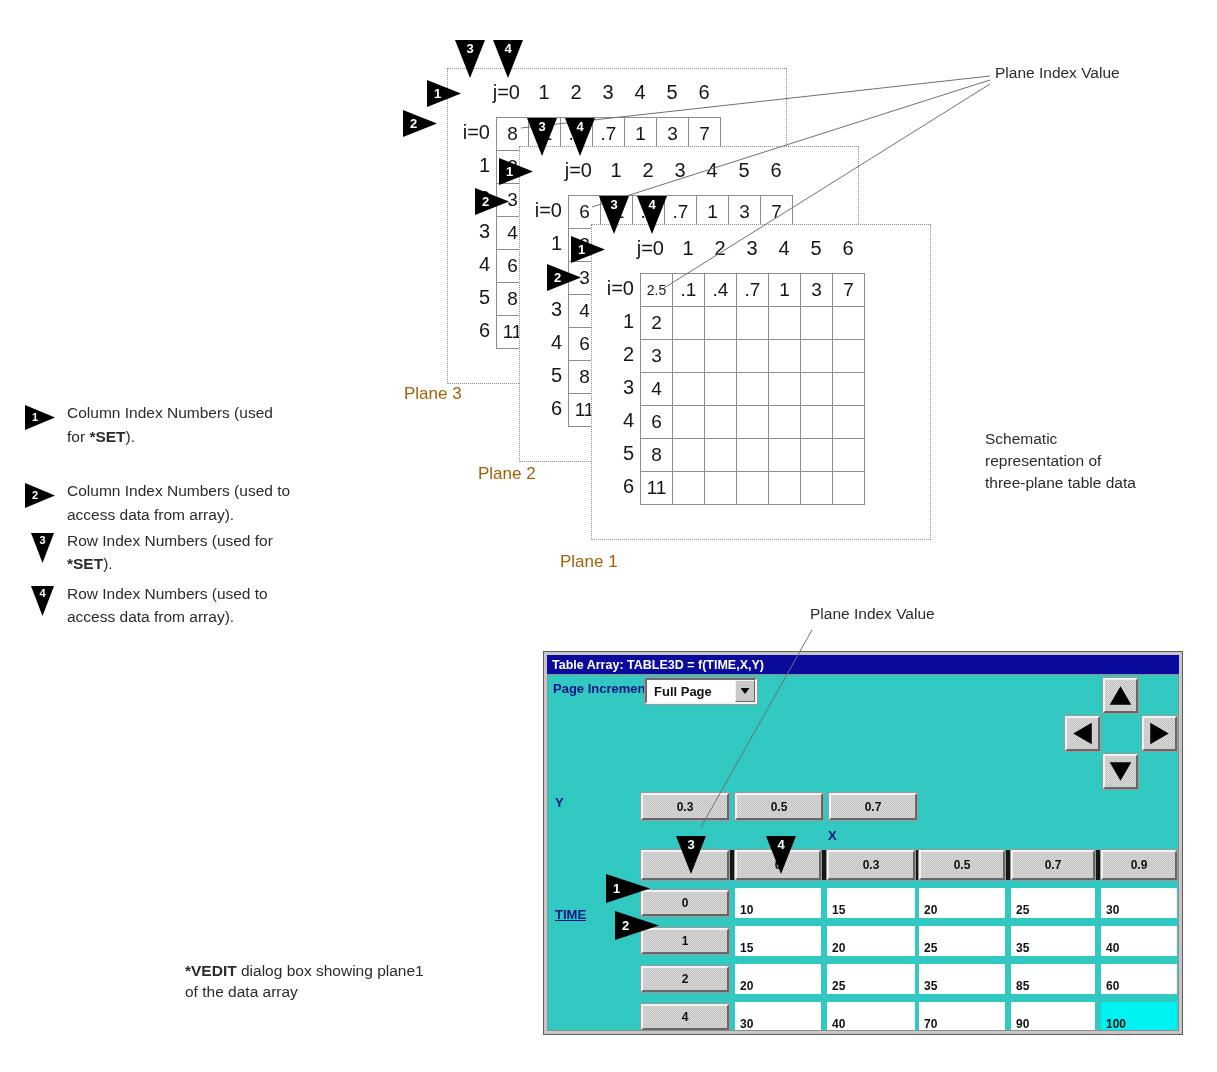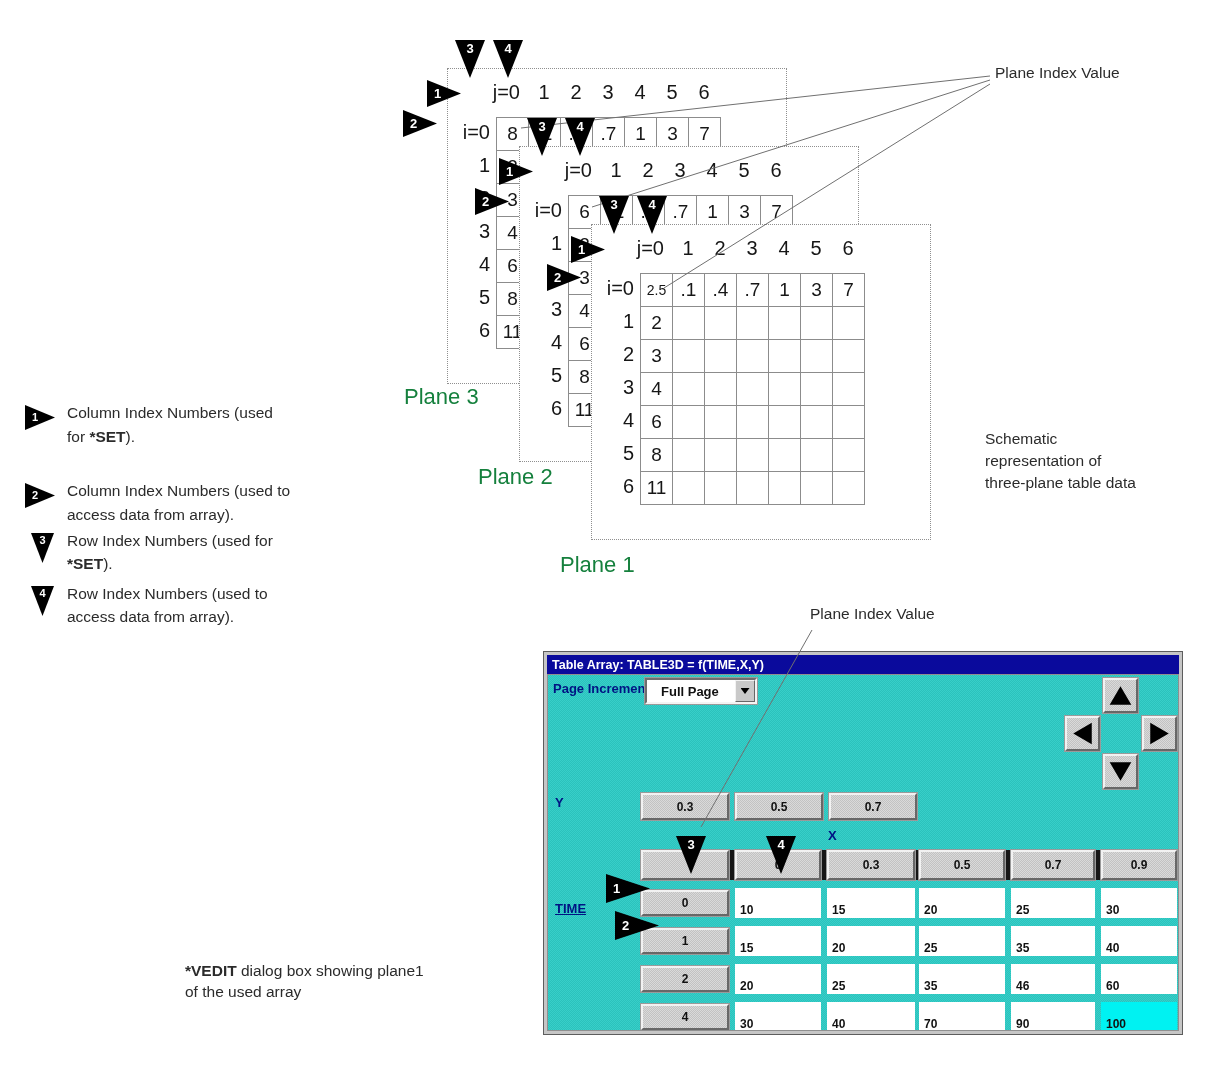--- a/index.html
+++ b/index.html
@@ -7,21 +7,21 @@
         font-family:"Liberation Sans", sans-serif;}
 
   
   .plane{position:absolute;width:340px;height:316px;background:#fff;
          border:1px dotted #8f8f8f;box-sizing:border-box;z-index:10;}
   .jlab,.ilab{position:absolute;font-size:20px;color:#161616;line-height:1.1;white-space:nowrap;}
   .pcell{position:absolute;border:1px solid #8c8c8c;box-sizing:border-box;background:#fff;
          display:flex;align-items:center;justify-content:center;
          font-size:19px;color:#161616;}
   .pcell.small{font-size:14px;}
-  .plane-label{position:absolute;font-size:22px;color:#15803d;white-space:nowrap;z-index:15;}
+  .plane-label{position:absolute;font-size:17px;color:#a16207;white-space:nowrap;z-index:15;}
 
   
   .mk{position:absolute;background:#000;color:#fff;font-weight:700;display:flex;z-index:50;
       line-height:1;}
   .mk.right{clip-path:polygon(0 0,100% 50%,0 100%);align-items:center;
             padding-left:7px;font-size:13px;box-sizing:border-box;}
   .mk.down{clip-path:polygon(0 0,100% 0,50% 100%);justify-content:center;
            padding-top:2px;font-size:13px;box-sizing:border-box;}
   .mk.lg-small{font-size:11px;}
 
@@ -57,21 +57,21 @@
          border-right:2px solid #676767;border-bottom:2px solid #676767;
          box-shadow:0 0 0 1px #9a9a9a;text-align:right;}
   .hdr-strip{position:absolute;background:#161616;}
   .wcell{position:absolute;background:#fff;box-sizing:border-box;height:30px;
          font-size:12px;font-weight:700;color:#111;padding:15px 0 0 5px;}
   .wcell.hl{background:#00f2f2;}
   .tri{background:#000;}
   .combo{position:absolute;background:#fff;box-sizing:border-box;
          border-top:2px solid #6e6e6e;border-left:2px solid #6e6e6e;
          border-right:2px solid #f4f4f4;border-bottom:2px solid #f4f4f4;
-         box-shadow:0 0 0 1px #9a9a9a;display:flex;align-items:center;padding-left:7px;}
+         box-shadow:0 0 0 1px #9a9a9a;display:flex;align-items:center;}
   .combo .val{flex:1 1 auto;font-size:13px;font-weight:700;color:#111;padding-left:7px;white-space:nowrap;}
   .combo .cbtn{flex:0 0 18px;align-self:stretch;background:#c9c9c9;
          border-top:1px solid #f2f2f2;border-left:1px solid #f2f2f2;
          border-right:1px solid #676767;border-bottom:1px solid #676767;
          display:flex;align-items:center;justify-content:center;}
 </style>
 </head>
 <body>
 
 <div class="page">
@@ -243,21 +243,21 @@
       <div class="caption" style="left: 67px; top: 585px;"><span>Row Index Numbers (used to</span></div>
       <div class="caption" style="left: 67px; top: 608px;"><span>access data from array).</span></div>
     </div>
 
   <div class="caption" style="left:995px;top:64px;">Plane Index Value</div>
   <div class="caption" style="left:985px;top:430px;">Schematic</div>
   <div class="caption" style="left:985px;top:452px;">representation of</div>
   <div class="caption" style="left:985px;top:474px;">three-plane table data</div>
   <div class="caption" style="left:810px;top:605px;">Plane Index Value</div>
   <div class="caption" id="vedit-caption-1" style="left:185px;top:962px;"><span class="b">*VEDIT</span><span> dialog box showing plane1</span></div>
-  <div class="caption" id="vedit-caption-2" style="left:185px;top:983px;"><span>of the used array</span></div>
+  <div class="caption" id="vedit-caption-2" style="left:185px;top:983px;"><span>of the data array</span></div>
 
   <div class="dialog">
     <div class="titlebar">
       <span>Table Array: TABLE3D = f(TIME,X,Y)</span>
     </div>
     <div class="client" id="client">
       <div class="navy" style="left:5px;top:6px;">Page Increment</div>
       <div class="combo" style="left:97px;top:3px;width:112px;height:26px;">
         <span class="val">Full Page</span>
         <span class="cbtn">
@@ -273,21 +273,21 @@
       </div>
       <div class="btn95" style="left:594px;top:41px;width:35px;height:35px;">
         <span class="tri" style="width:22px;height:24px;clip-path:polygon(8% 5%,8% 95%,92% 50%);"></span>
       </div>
       <div class="btn95" style="left:555px;top:79px;width:35px;height:35px;">
         <span class="tri" style="width:24px;height:22px;clip-path:polygon(5% 8%,95% 8%,50% 92%);"></span>
       </div>
 
       <div class="navy" style="left:7px;top:120px;">Y</div>
       <div class="navy" style="left:280px;top:153px;">X</div>
-      <div class="navy" style="left:7px;top:226px;text-decoration:underline;">TIME</div>
+      <div class="navy" style="left:7px;top:232px;text-decoration:underline;">TIME</div>
 
     <div class="btn95" style="left: 93px; top: 118px; width: 88px; height: 27px;">0.3</div>
         <div class="btn95" style="left: 187px; top: 118px; width: 88px; height: 27px;">0.5</div>
         <div class="btn95" style="left: 281px; top: 118px; width: 88px; height: 27px;">0.7</div>
         <div class="hdr-strip" style="left: 93px; top: 175px; width: 537px; height: 30px;"></div>
         <div class="btn95" style="left: 93px; top: 175px; width: 88px; height: 30px;"></div>
         <div class="btn95" style="left: 187px; top: 175px; width: 86px; height: 30px;">0</div>
         <div class="btn95" style="left: 279px; top: 175px; width: 88px; height: 30px;">0.3</div>
         <div class="btn95" style="left: 371px; top: 175px; width: 86px; height: 30px;">0.5</div>
         <div class="btn95" style="left: 463px; top: 175px; width: 84px; height: 30px;">0.7</div>
@@ -301,21 +301,21 @@
         <div class="btn95" style="left: 93px; top: 253px; width: 88px; height: 26px;">1</div>
         <div class="wcell" style="left: 187px; top: 251px; width: 86px;">15</div>
         <div class="wcell" style="left: 279px; top: 251px; width: 88px;">20</div>
         <div class="wcell" style="left: 371px; top: 251px; width: 86px;">25</div>
         <div class="wcell" style="left: 463px; top: 251px; width: 84px;">35</div>
         <div class="wcell" style="left: 553px; top: 251px; width: 76px;">40</div>
         <div class="btn95" style="left: 93px; top: 291px; width: 88px; height: 26px;">2</div>
         <div class="wcell" style="left: 187px; top: 289px; width: 86px;">20</div>
         <div class="wcell" style="left: 279px; top: 289px; width: 88px;">25</div>
         <div class="wcell" style="left: 371px; top: 289px; width: 86px;">35</div>
-        <div class="wcell" style="left: 463px; top: 289px; width: 84px;">46</div>
+        <div class="wcell" style="left: 463px; top: 289px; width: 84px;">85</div>
         <div class="wcell" style="left: 553px; top: 289px; width: 76px;">60</div>
         <div class="btn95" style="left: 93px; top: 329px; width: 88px; height: 26px;">4</div>
         <div class="wcell" style="left: 187px; top: 327px; width: 86px;">30</div>
         <div class="wcell" style="left: 279px; top: 327px; width: 88px;">40</div>
         <div class="wcell" style="left: 371px; top: 327px; width: 86px;">70</div>
         <div class="wcell" style="left: 463px; top: 327px; width: 84px;">90</div>
         <div class="wcell hl" style="left: 553px; top: 327px; width: 76px;">100</div>
       </div>
   </div>
 

